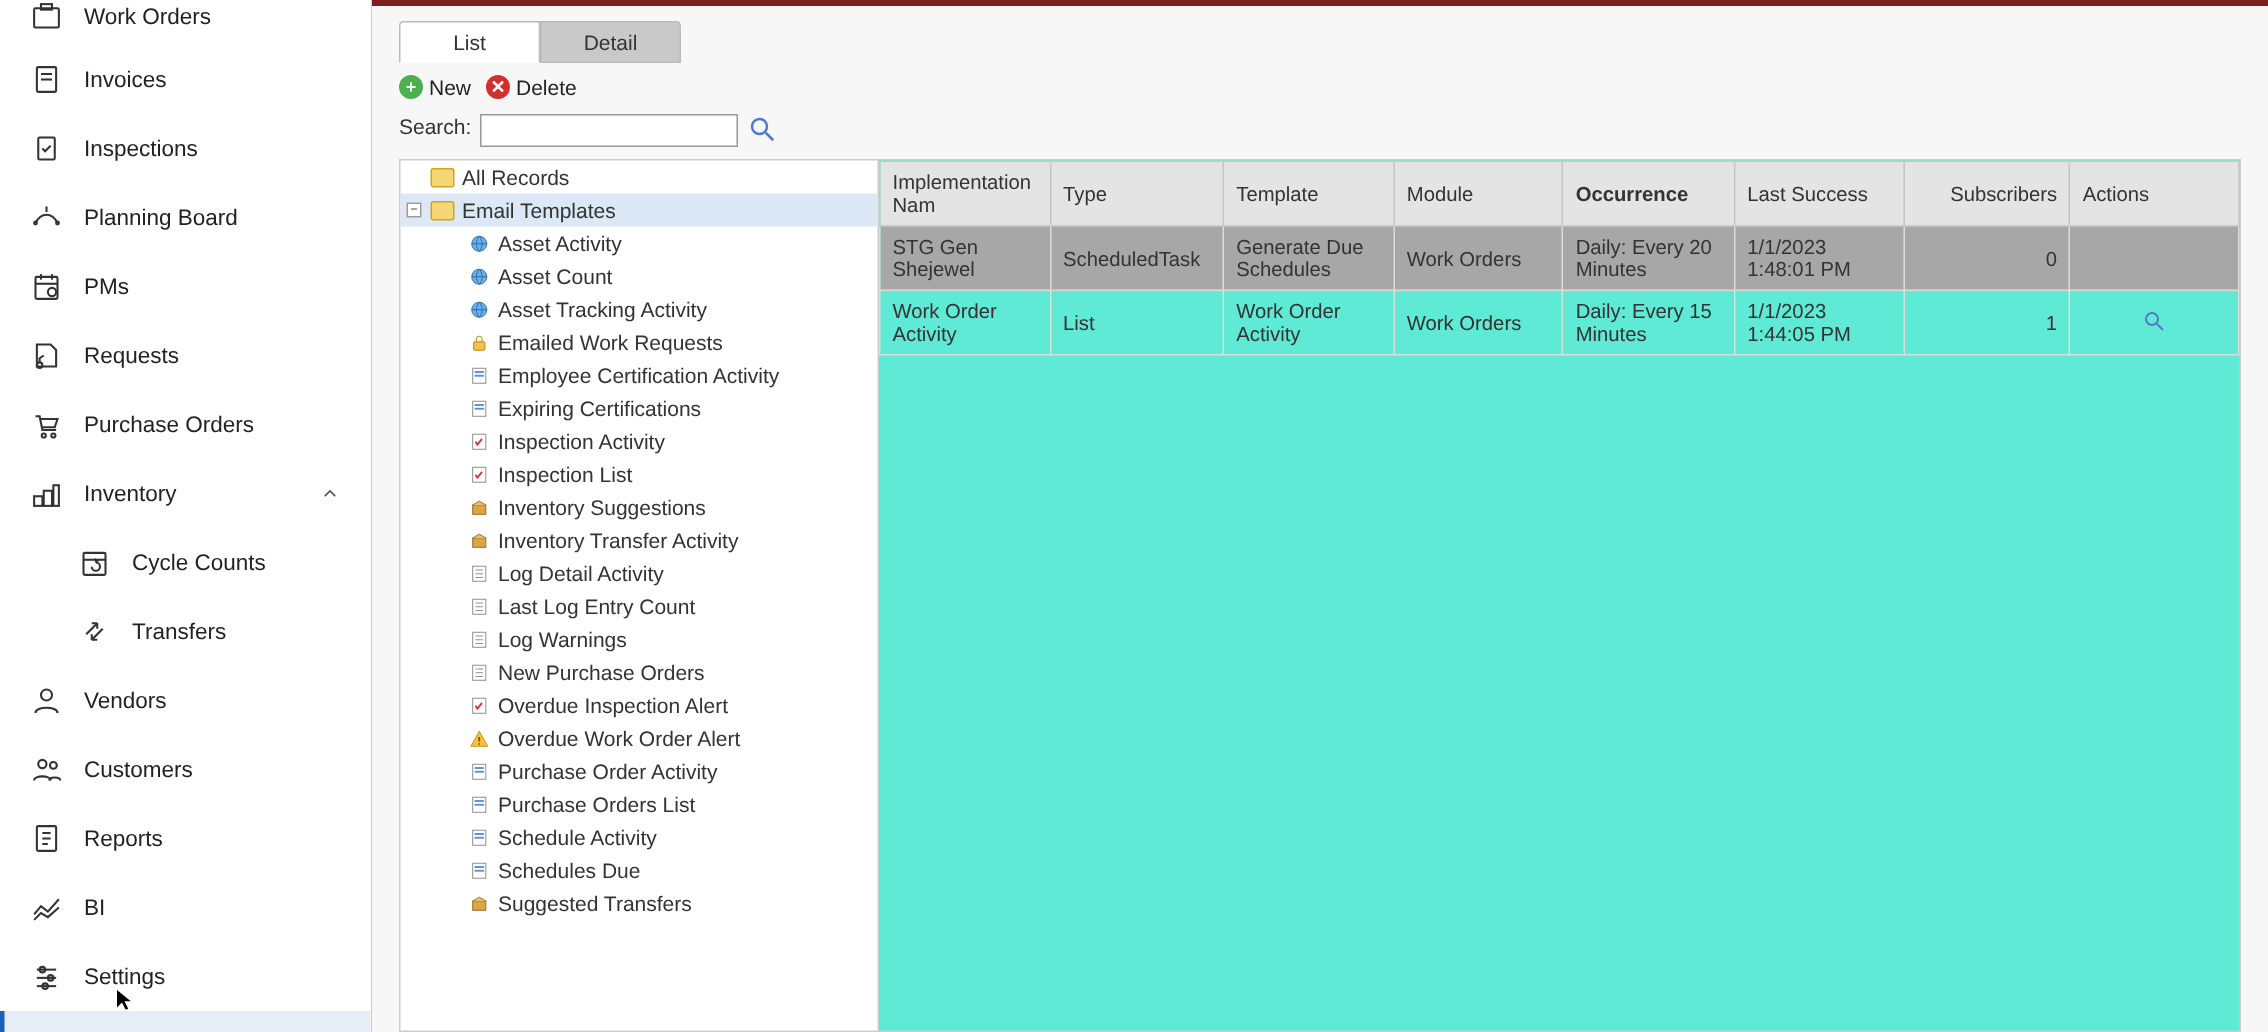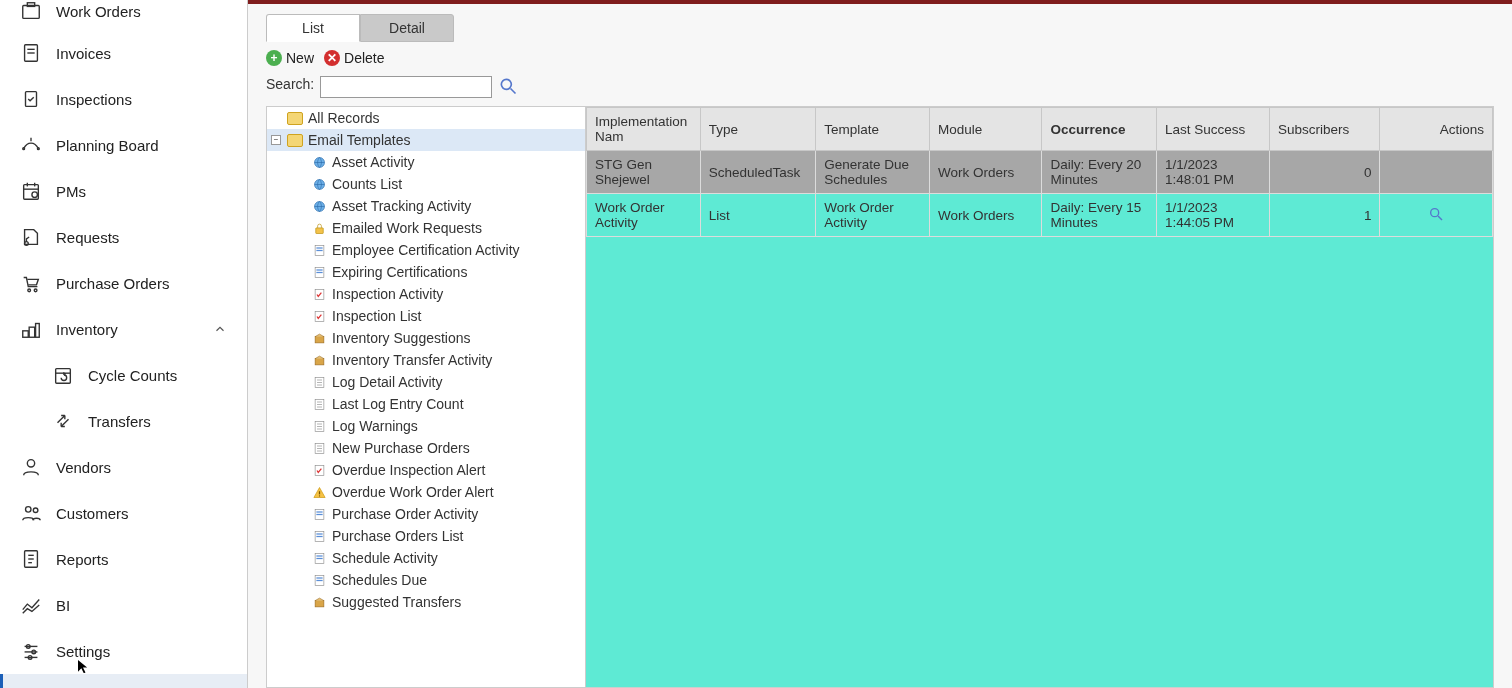--- a/index.html
+++ b/index.html
@@ -452,21 +452,21 @@
               </span>
               <span>Asset Activity</span>
             </div>
             <div class="tree-node level2">
               <span class="ticon">
                 <svg viewBox="0 0 24 24">
                   <circle cx="12" cy="12" r="8" fill="#6db0e8" stroke="#2a6aa8"></circle>
                   <path d="M4 12 h16 M12 4 c4 4 4 12 0 16 M12 4 c-4 4 -4 12 0 16" stroke="#2a6aa8" fill="none"></path>
                 </svg>
               </span>
-              <span>Counts List</span>
+              <span>Asset Count</span>
             </div>
             <div class="tree-node level2">
               <span class="ticon">
                 <svg viewBox="0 0 24 24">
                   <circle cx="12" cy="12" r="8" fill="#6db0e8" stroke="#2a6aa8"></circle>
                   <path d="M4 12 h16 M12 4 c4 4 4 12 0 16 M12 4 c-4 4 -4 12 0 16" stroke="#2a6aa8" fill="none"></path>
                 </svg>
               </span>
               <span>Asset Tracking Activity</span>
             </div>
@@ -653,22 +653,22 @@
       <div class="table-panel">
         <table>
           <thead>
               <tr id="table-head">
                 <th style="width: 114px;">Implementation Nam</th>
                 <th style="width: 116px;">Type</th>
                 <th style="width: 116px;">Template</th>
                 <th style="width: 116px;">Module</th>
                 <th style="width: 116px; font-weight: bold;">Occurrence</th>
                 <th style="width: 116px;">Last Success</th>
-                <th style="width: 112px;">Subscribers</th>
-                <th style="width: 116px; text-align: right;">Actions</th>
+                <th style="width: 112px; text-align: right;">Subscribers</th>
+                <th style="width: 116px;">Actions</th>
               </tr>
             </thead>
           <tbody id="table-body">
               <tr class="selected">
                 <td>STG Gen Shejewel</td>
                 <td>ScheduledTask</td>
                 <td>Generate Due Schedules</td>
                 <td>Work Orders</td>
                 <td>Daily: Every 20 Minutes</td>
                 <td>1/1/2023 1:48:01 PM</td>

